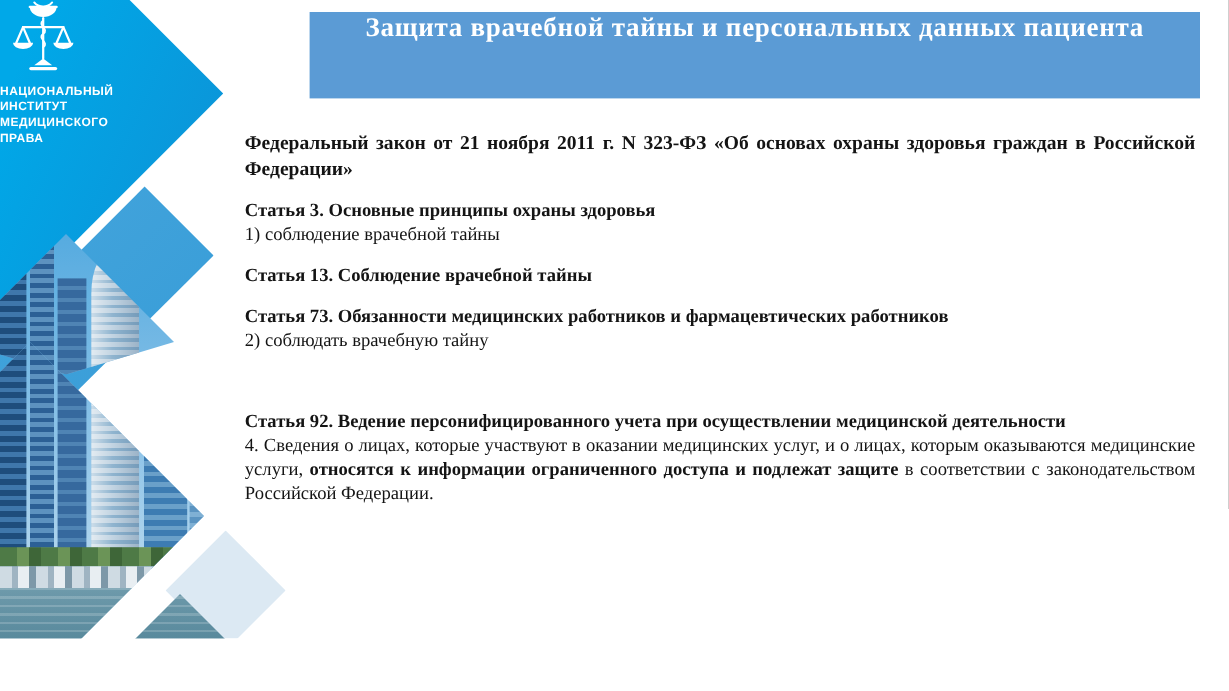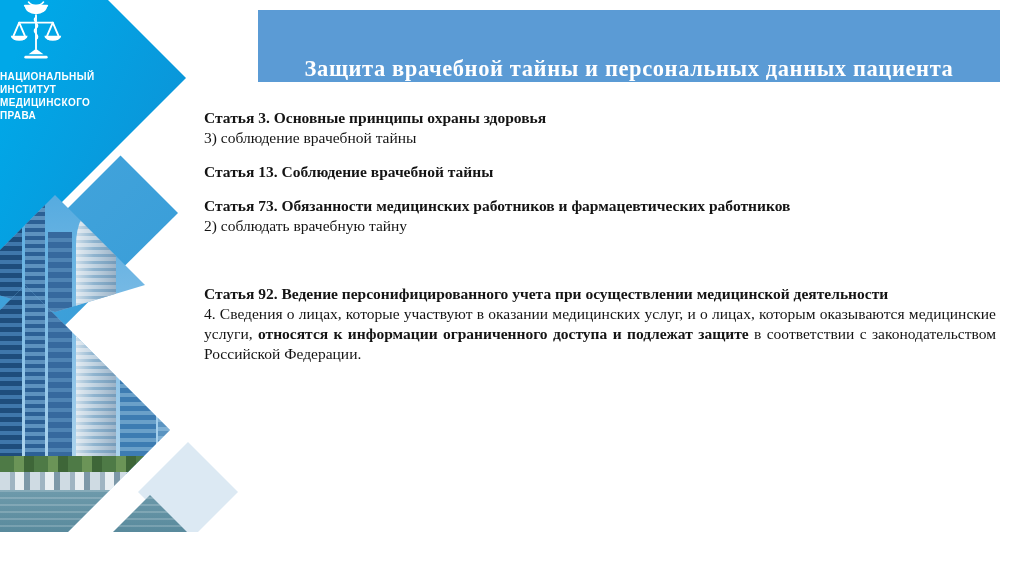--- a/index.html
+++ b/index.html
@@ -60,21 +60,21 @@
       linear-gradient(180deg,var(--water-a,#6e9aab) 0%,#4a7e92 45%,var(--water-b,#2f6478) 100%);}
   
   .logo{position:absolute;left:46px;top:26px;width:130px;color:#fff;}
   .logo svg{display:block;margin-left:8px;}
   .logo-text{margin-top:8px;font-family:"Liberation Sans","DejaVu Sans",sans-serif;
     font-weight:bold;font-size:10px;line-height:13px;letter-spacing:.4px;color:#ffffff;}
   
   .titlebar{
     position:absolute;left:258px;top:10px;width:742px;height:72px;
     background:var(--title-bar-bg,#5b9bd5);
-    display:flex;align-items:flex-end;justify-content:center;
+    display:flex;align-items:flex-start;justify-content:center;
   }
   .titlebar h1{
     margin:0;color:#ffffff;font-size:22.5px;font-weight:bold;letter-spacing:.6px;
     font-family:"Liberation Serif","DejaVu Serif",serif;text-align:center;
   }
   
   .bodytext{
     position:absolute;left:204px;top:108px;width:792px;
     color:var(--text,#141414);font-size:15.5px;line-height:20px;
   }
@@ -156,23 +156,26 @@
         <div>ПРАВА</div>
       </div>
     </div>
   </div>
 
   <div class="titlebar">
     <h1>Защита врачебной тайны и персональных данных пациента</h1>
   </div>
 
   <div class="bodytext">
+    <p class="p1 b jt">
+      <span>Федеральный закон от 21 ноября 2011 г. N 323-ФЗ «Об основах охраны здоровья граждан в Российской Федерации»</span>
+    </p>
     <p>
       <span class="b">Статья 3. Основные принципы охраны здоровья</span><br>
-      <span>3) соблюдение врачебной тайны</span>
+      <span>1) соблюдение врачебной тайны</span>
     </p>
     <p>
       <span class="b">Статья 13. Соблюдение врачебной тайны</span>
     </p>
     <p>
       <span class="b">Статья 73. Обязанности медицинских работников и фармацевтических работников</span><br>
       <span>2) соблюдать врачебную тайну</span>
     </p>
     <p class="jt">
       <br>

